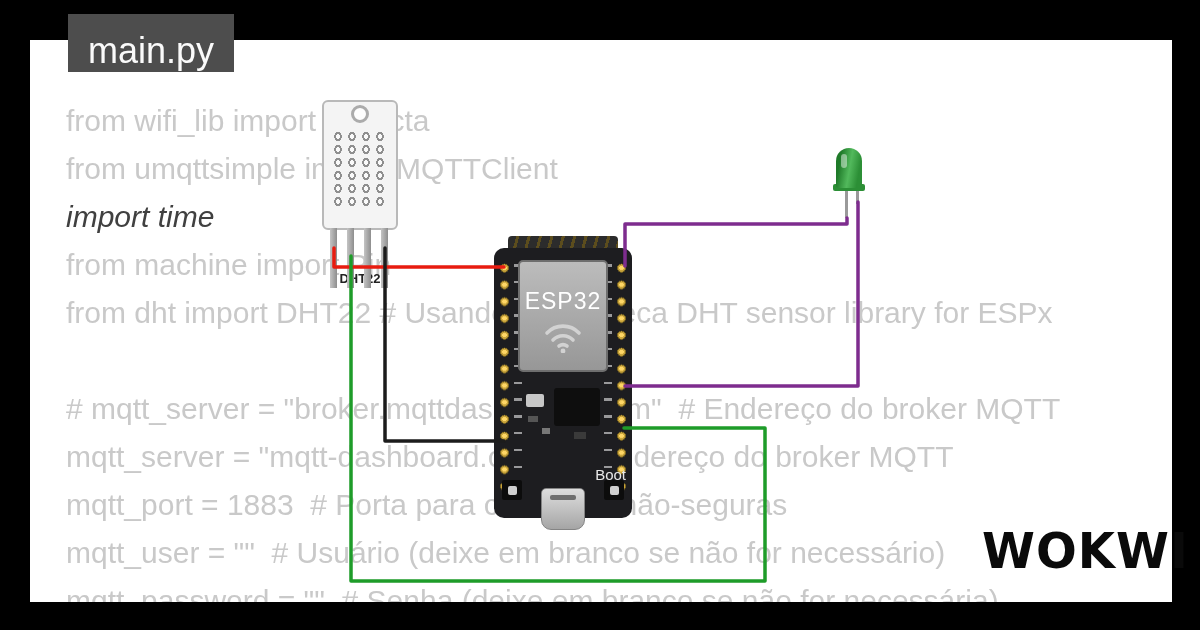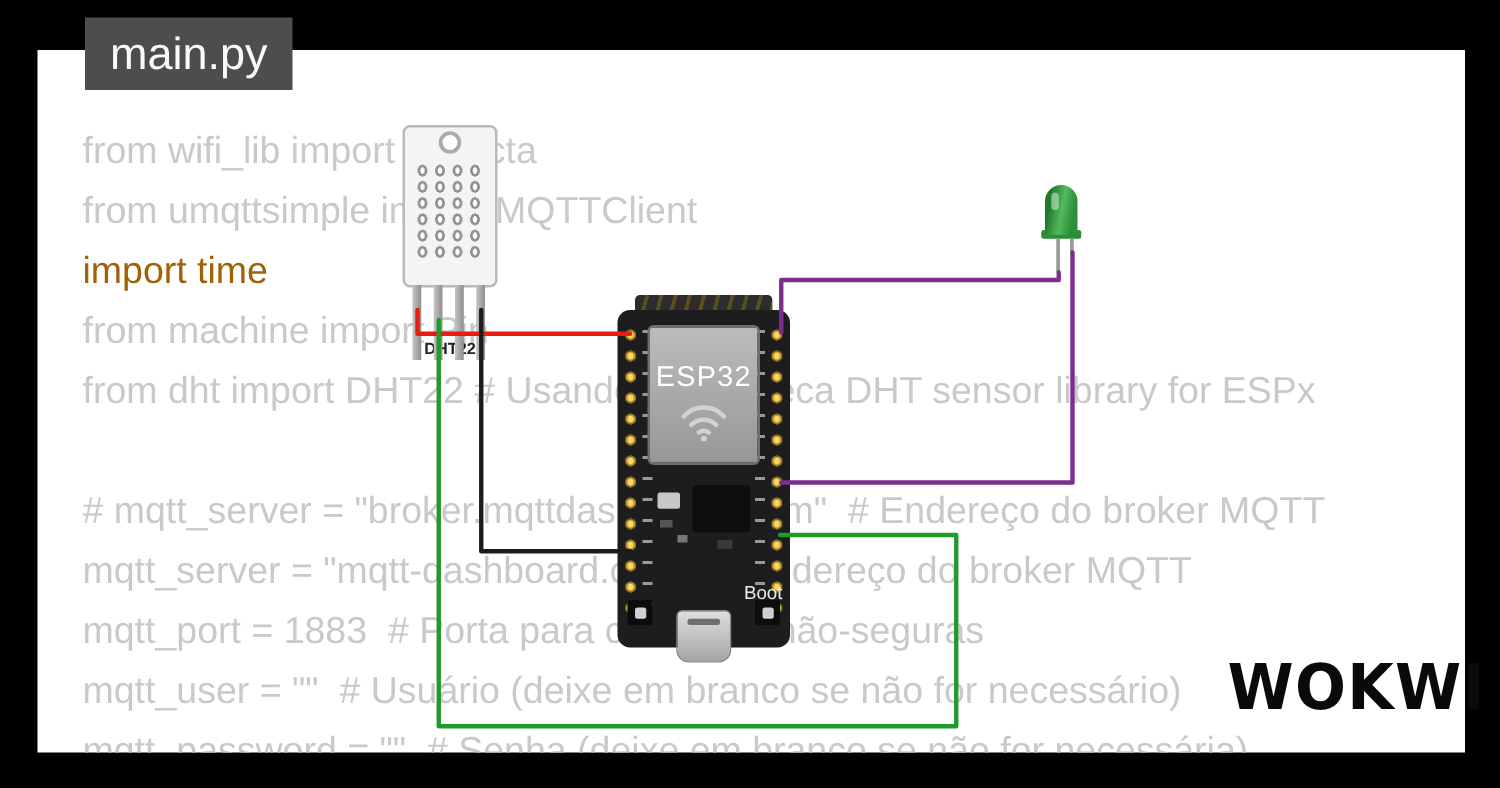--- a/index.html
+++ b/index.html
@@ -14,21 +14,21 @@
   }
   .code-area{position:absolute;left:36px;top:57px;right:0;}
   .code-line{
     height:48px;line-height:48px;font-size:30px;color:#c9c9c9;
     white-space:pre;font-family:"Liberation Sans", sans-serif;
   }
   
   .tab{
     position:absolute;left:68px;top:14px;height:58px;z-index:40;
     background:#4d4d4d;color:#fafafa;font-size:36px;
-    display:flex;align-items:center;padding:0 20px;
+    display:flex;align-items:flex-end;padding:0 20px;
   }
   
   .logo{
     position:absolute;left:982px;top:522px;z-index:5;
     font-size:48px;font-weight:bold;color:#0a0a0a;letter-spacing:1px;
     font-family:"DejaVu Sans", sans-serif;transform:scaleY(1.05);
   }
   
   .dht22{position:absolute;left:322px;top:100px;width:76px;height:192px;z-index:10;}
   .dht-body{
@@ -124,21 +124,21 @@
   .wires-layer{position:absolute;left:0;top:0;width:1200px;height:630px;z-index:30;pointer-events:none;}
   .wires-layer polyline{fill:none;stroke-width:3.5px;stroke-linecap:round;stroke-linejoin:round;}
 </style>
 </head>
 <body>
 
 <div class="canvas">
   <div class="code-area">
       <div class="code-line" style="color: rgb(201, 201, 201);">from wifi_lib import conecta</div>
       <div class="code-line" style="color: rgb(201, 201, 201);">from umqttsimple import MQTTClient</div>
-      <div class="code-line" style="color: #a16207;">import time</div>
+      <div class="code-line" style="color: #404040; font-style: italic;">import time</div>
       <div class="code-line" style="color: rgb(201, 201, 201);">from machine import Pin</div>
       <div class="code-line" style="color: rgb(201, 201, 201);">from dht import DHT22 # Usando a biblioteca DHT sensor library for ESPx</div>
       <div class="code-line" style="color: rgb(201, 201, 201);"></div>
       <div class="code-line" style="color: rgb(201, 201, 201);"># mqtt_server = "broker.mqttdashboard.com"  # Endereço do broker MQTT</div>
       <div class="code-line" style="color: rgb(201, 201, 201);">mqtt_server = "mqtt-dashboard.com"  # Endereço do broker MQTT</div>
       <div class="code-line" style="color: rgb(201, 201, 201);">mqtt_port = 1883  # Porta para conexões não-seguras</div>
       <div class="code-line" style="color: rgb(201, 201, 201);">mqtt_user = ""  # Usuário (deixe em branco se não for necessário)</div>
       <div class="code-line" style="color: rgb(201, 201, 201);">mqtt_password = ""  # Senha (deixe em branco se não for necessária)</div>
     </div>
 </div>

